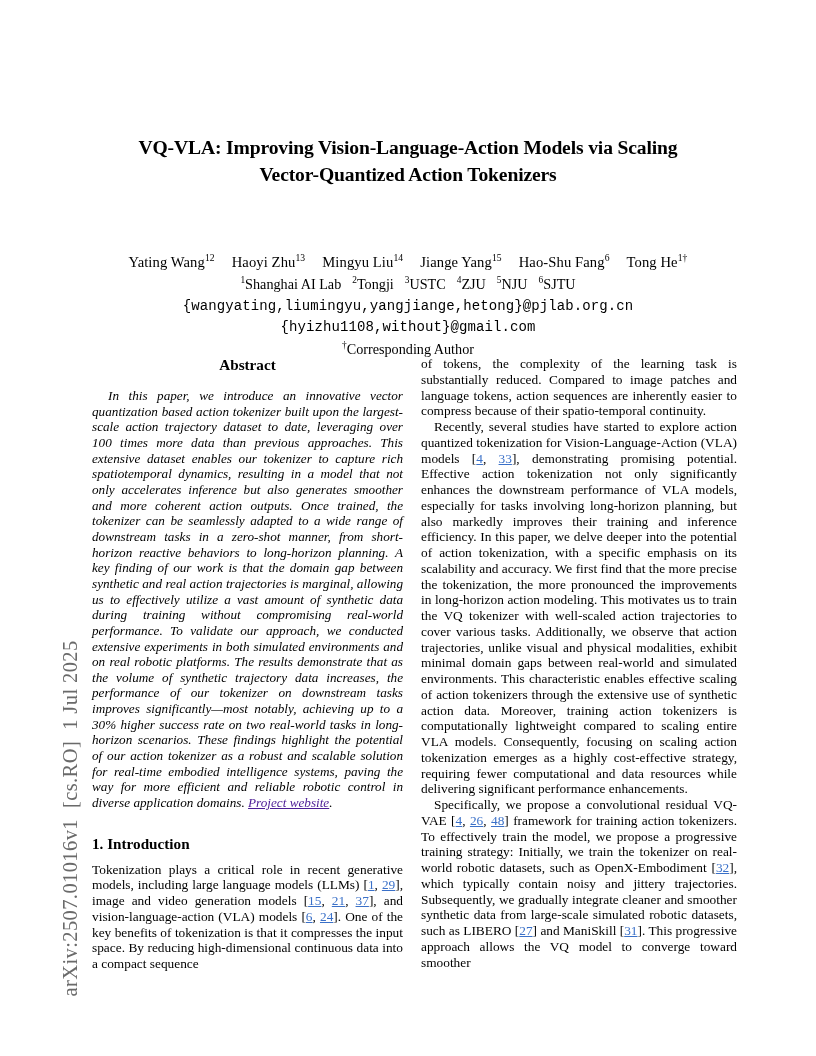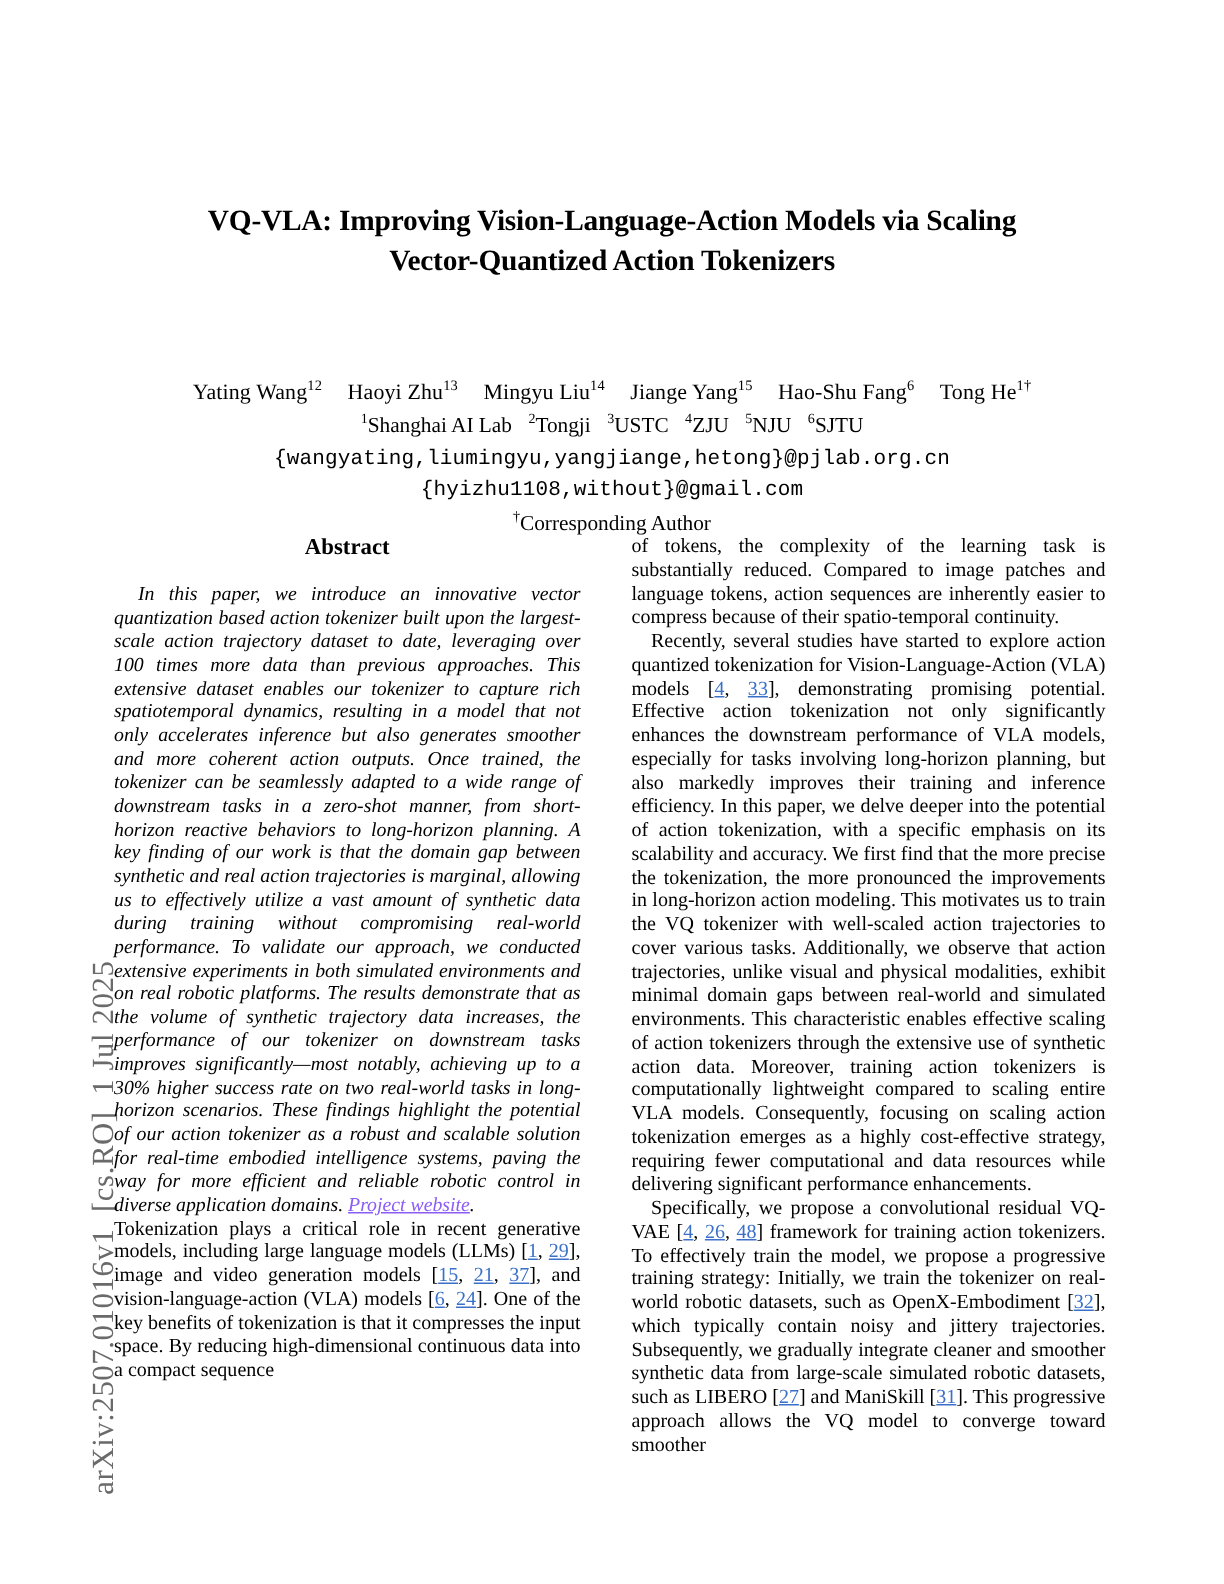--- a/index.html
+++ b/index.html
@@ -105,21 +105,21 @@
     margin-top: 2px;
   }
   #author-block .corr {
     font-size: 14.2px;
     margin-top: 2px;
   }
 
   
   #col-left {
     position: absolute;
-    left: 4px;
+    left: 20px;
     top: 356px;
     width: 311px;
   }
   #col-right {
     position: absolute;
     left: 349px;
     top: 356px;
     width: 316px;
   }
 
@@ -155,21 +155,21 @@
     line-height: 15.65px;
     text-indent: 16px;
   }
   p.indent {
     text-indent: 13px;
   }
   .cite {
     color: #3a70c8;
   }
   .weblink {
-    color: #8b5cf6;
+    color: #4c1d95;
     font-style: italic;
   }
 </style>
 </head>
 <body>
 
 <div id="arxiv-stamp">
   <div class="vtext">arXiv:2507.01016v1  [cs.RO]  1 Jul 2025</div>
 </div>
 
@@ -192,20 +192,21 @@
     <div class="emails">{hyizhu1108,without}@gmail.com</div>
     <div class="corr"><sup>†</sup><span>Corresponding Author</span></div>
   </div>
 
   <div id="col-left">
 
     <h2 class="section-head abstract-head">Abstract</h2>
 
     <p class="body-text abstract-text"><span>In this paper, we introduce an innovative vector quantization based action tokenizer built upon the largest-scale action trajectory dataset to date, leveraging over 100 times more data than previous approaches. This extensive dataset enables our tokenizer to capture rich spatiotemporal dynamics, resulting in a model that not only accelerates inference but also generates smoother and more coherent action outputs. Once trained, the tokenizer can be seamlessly adapted to a wide range of downstream tasks in a zero-shot manner, from short-horizon reactive behaviors to long-horizon planning. A key finding of our work is that the domain gap between synthetic and real action trajectories is marginal, allowing us to effectively utilize a vast amount of synthetic data during training without compromising real-world performance. To validate our approach, we conducted extensive experiments in both simulated environments and on real robotic platforms. The results demonstrate that as the volume of synthetic trajectory data increases, the performance of our tokenizer on downstream tasks improves significantly—most notably, achieving up to a 30% higher success rate on two real-world tasks in long-horizon scenarios. These findings highlight the potential of our action tokenizer as a robust and scalable solution for real-time embodied intelligence systems, paving the way for more efficient and reliable robotic control in diverse application domains. </span><a class="weblink" href="#">Project website</a><span>.</span></p>
 
+    <h2 class="section-head intro-head">1. Introduction</h2>
 
     <p class="body-text"><span>Tokenization plays a critical role in recent generative models, including large language models (LLMs) [</span><a class="cite" href="#">1</a><span>, </span><a class="cite" href="#">29</a><span>], image and video generation models [</span><a class="cite" href="#">15</a><span>, </span><a class="cite" href="#">21</a><span>, </span><a class="cite" href="#">37</a><span>], and vision-language-action (VLA) models [</span><a class="cite" href="#">6</a><span>, </span><a class="cite" href="#">24</a><span>]. One of the key benefits of tokenization is that it compresses the input space. By reducing high-dimensional continuous data into a compact sequence</span></p>
 
   </div>
 
   <div id="col-right">
 
     <p class="body-text">of tokens, the complexity of the learning task is substantially reduced. Compared to image patches and language tokens, action sequences are inherently easier to compress because of their spatio-temporal continuity.</p>
 
     <p class="body-text indent"><span>Recently, several studies have started to explore action quantized tokenization for Vision-Language-Action (VLA) models [</span><a class="cite" href="#">4</a><span>, </span><a class="cite" href="#">33</a><span>], demonstrating promising potential. Effective action tokenization not only significantly enhances the downstream performance of VLA models, especially for tasks involving long-horizon planning, but also markedly improves their training and inference efficiency. In this paper, we delve deeper into the potential of action tokenization, with a specific emphasis on its scalability and accuracy. We first find that the more precise the tokenization, the more pronounced the improvements in long-horizon action modeling. This motivates us to train the VQ tokenizer with well-scaled action trajectories to cover various tasks. Additionally, we observe that action trajectories, unlike visual and physical modalities, exhibit minimal domain gaps between real-world and simulated environments. This characteristic enables effective scaling of action tokenizers through the extensive use of synthetic action data. Moreover, training action tokenizers is computationally lightweight compared to scaling entire VLA models. Consequently, focusing on scaling action tokenization emerges as a highly cost-effective strategy, requiring fewer computational and data resources while delivering significant performance enhancements.</span></p>

